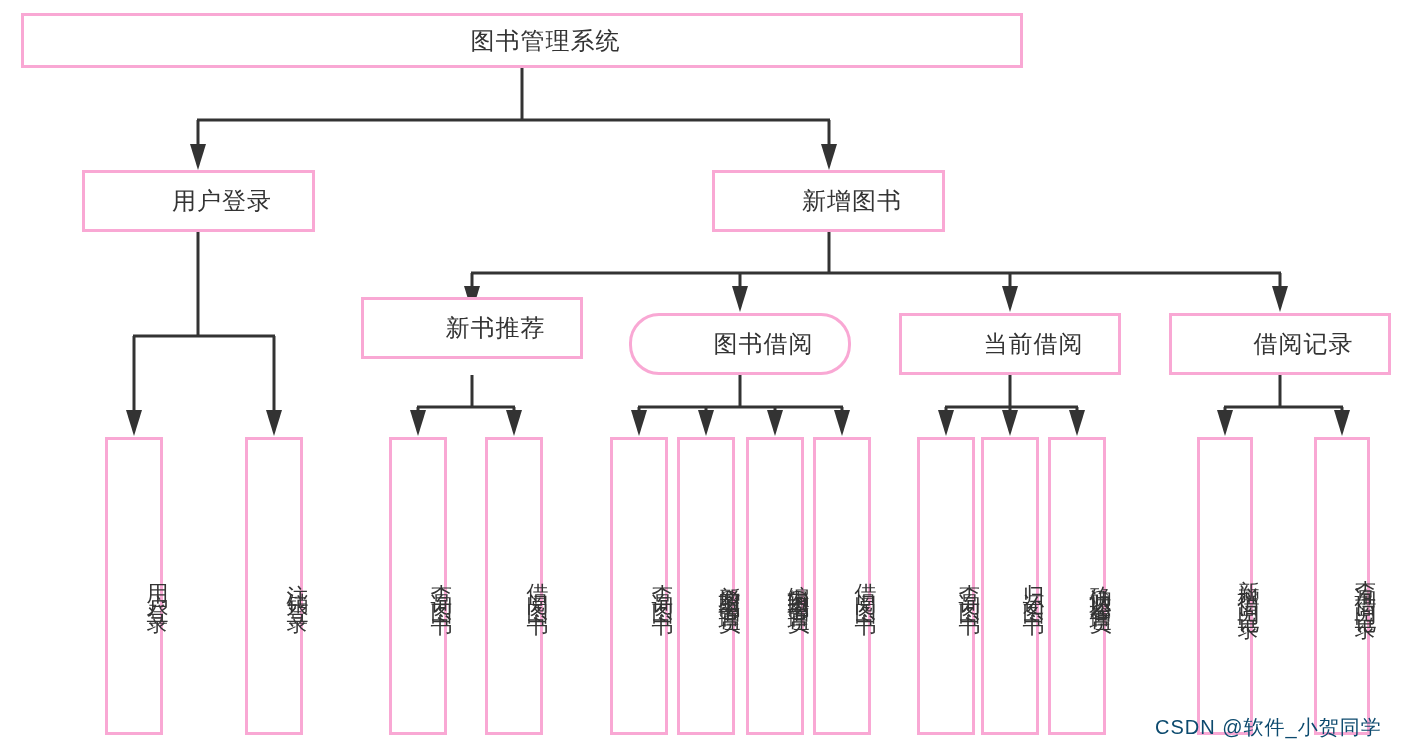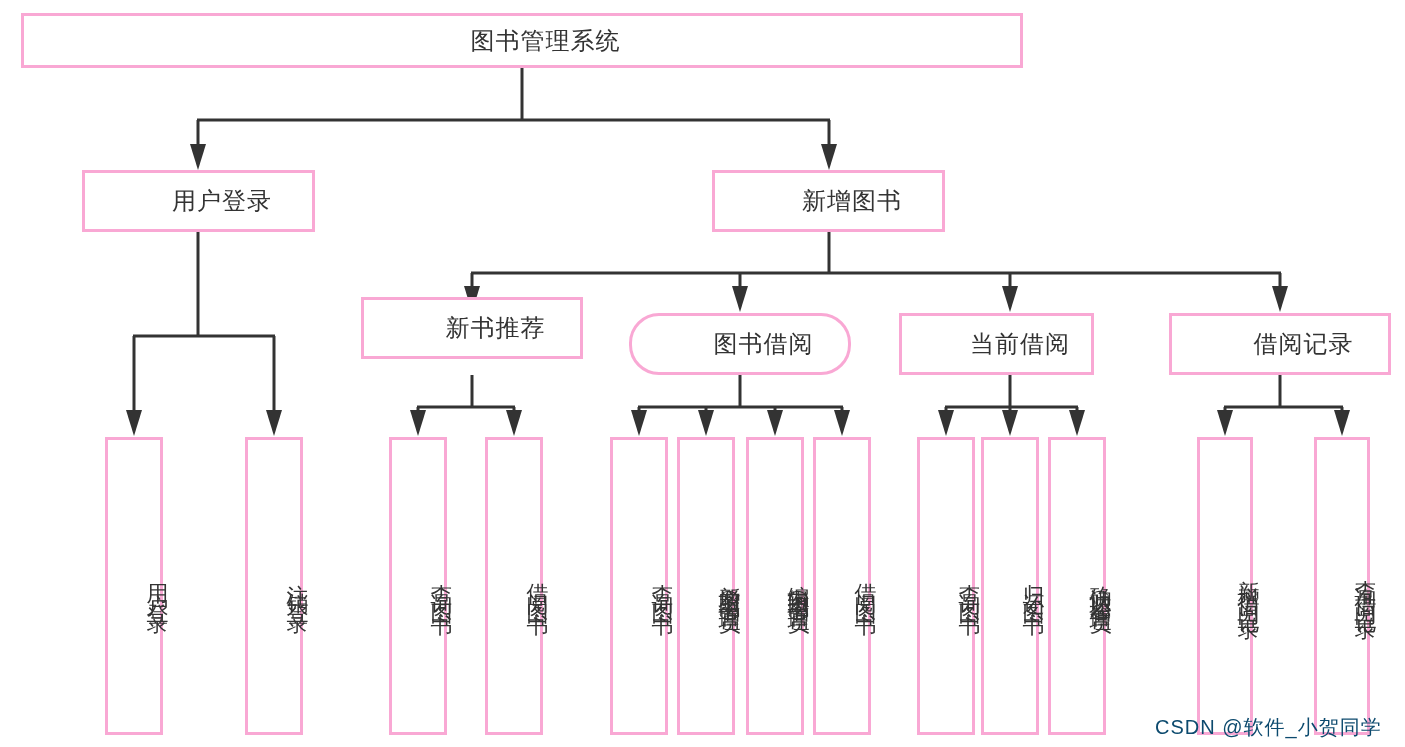--- a/index.html
+++ b/index.html
@@ -116,21 +116,21 @@
   <div class="node h-node" style="left:712px;top:170px;width:233px;height:62px;">
     <span>新增图书</span>
   </div>
 
   <div class="node h-node" style="left:361px;top:297px;width:222px;height:62px;">
     <span>新书推荐</span>
   </div>
   <div class="node h-node" style="left:629px;top:313px;width:222px;height:62px;border-radius:30px;">
     <span>图书借阅</span>
   </div>
-  <div class="node h-node" style="left:899px;top:313px;width:195px;height:62px;">
+  <div class="node h-node" style="left:899px;top:313px;width:222px;height:62px;">
     <span>当前借阅</span>
   </div>
   <div class="node h-node" style="left:1169px;top:313px;width:222px;height:62px;">
     <span>借阅记录</span>
   </div>
 
   <div class="node v-node sp10" style="left:105px;">
     <span>用户登录</span>
   </div>
   <div class="node v-node sp10" style="left:245px;">

